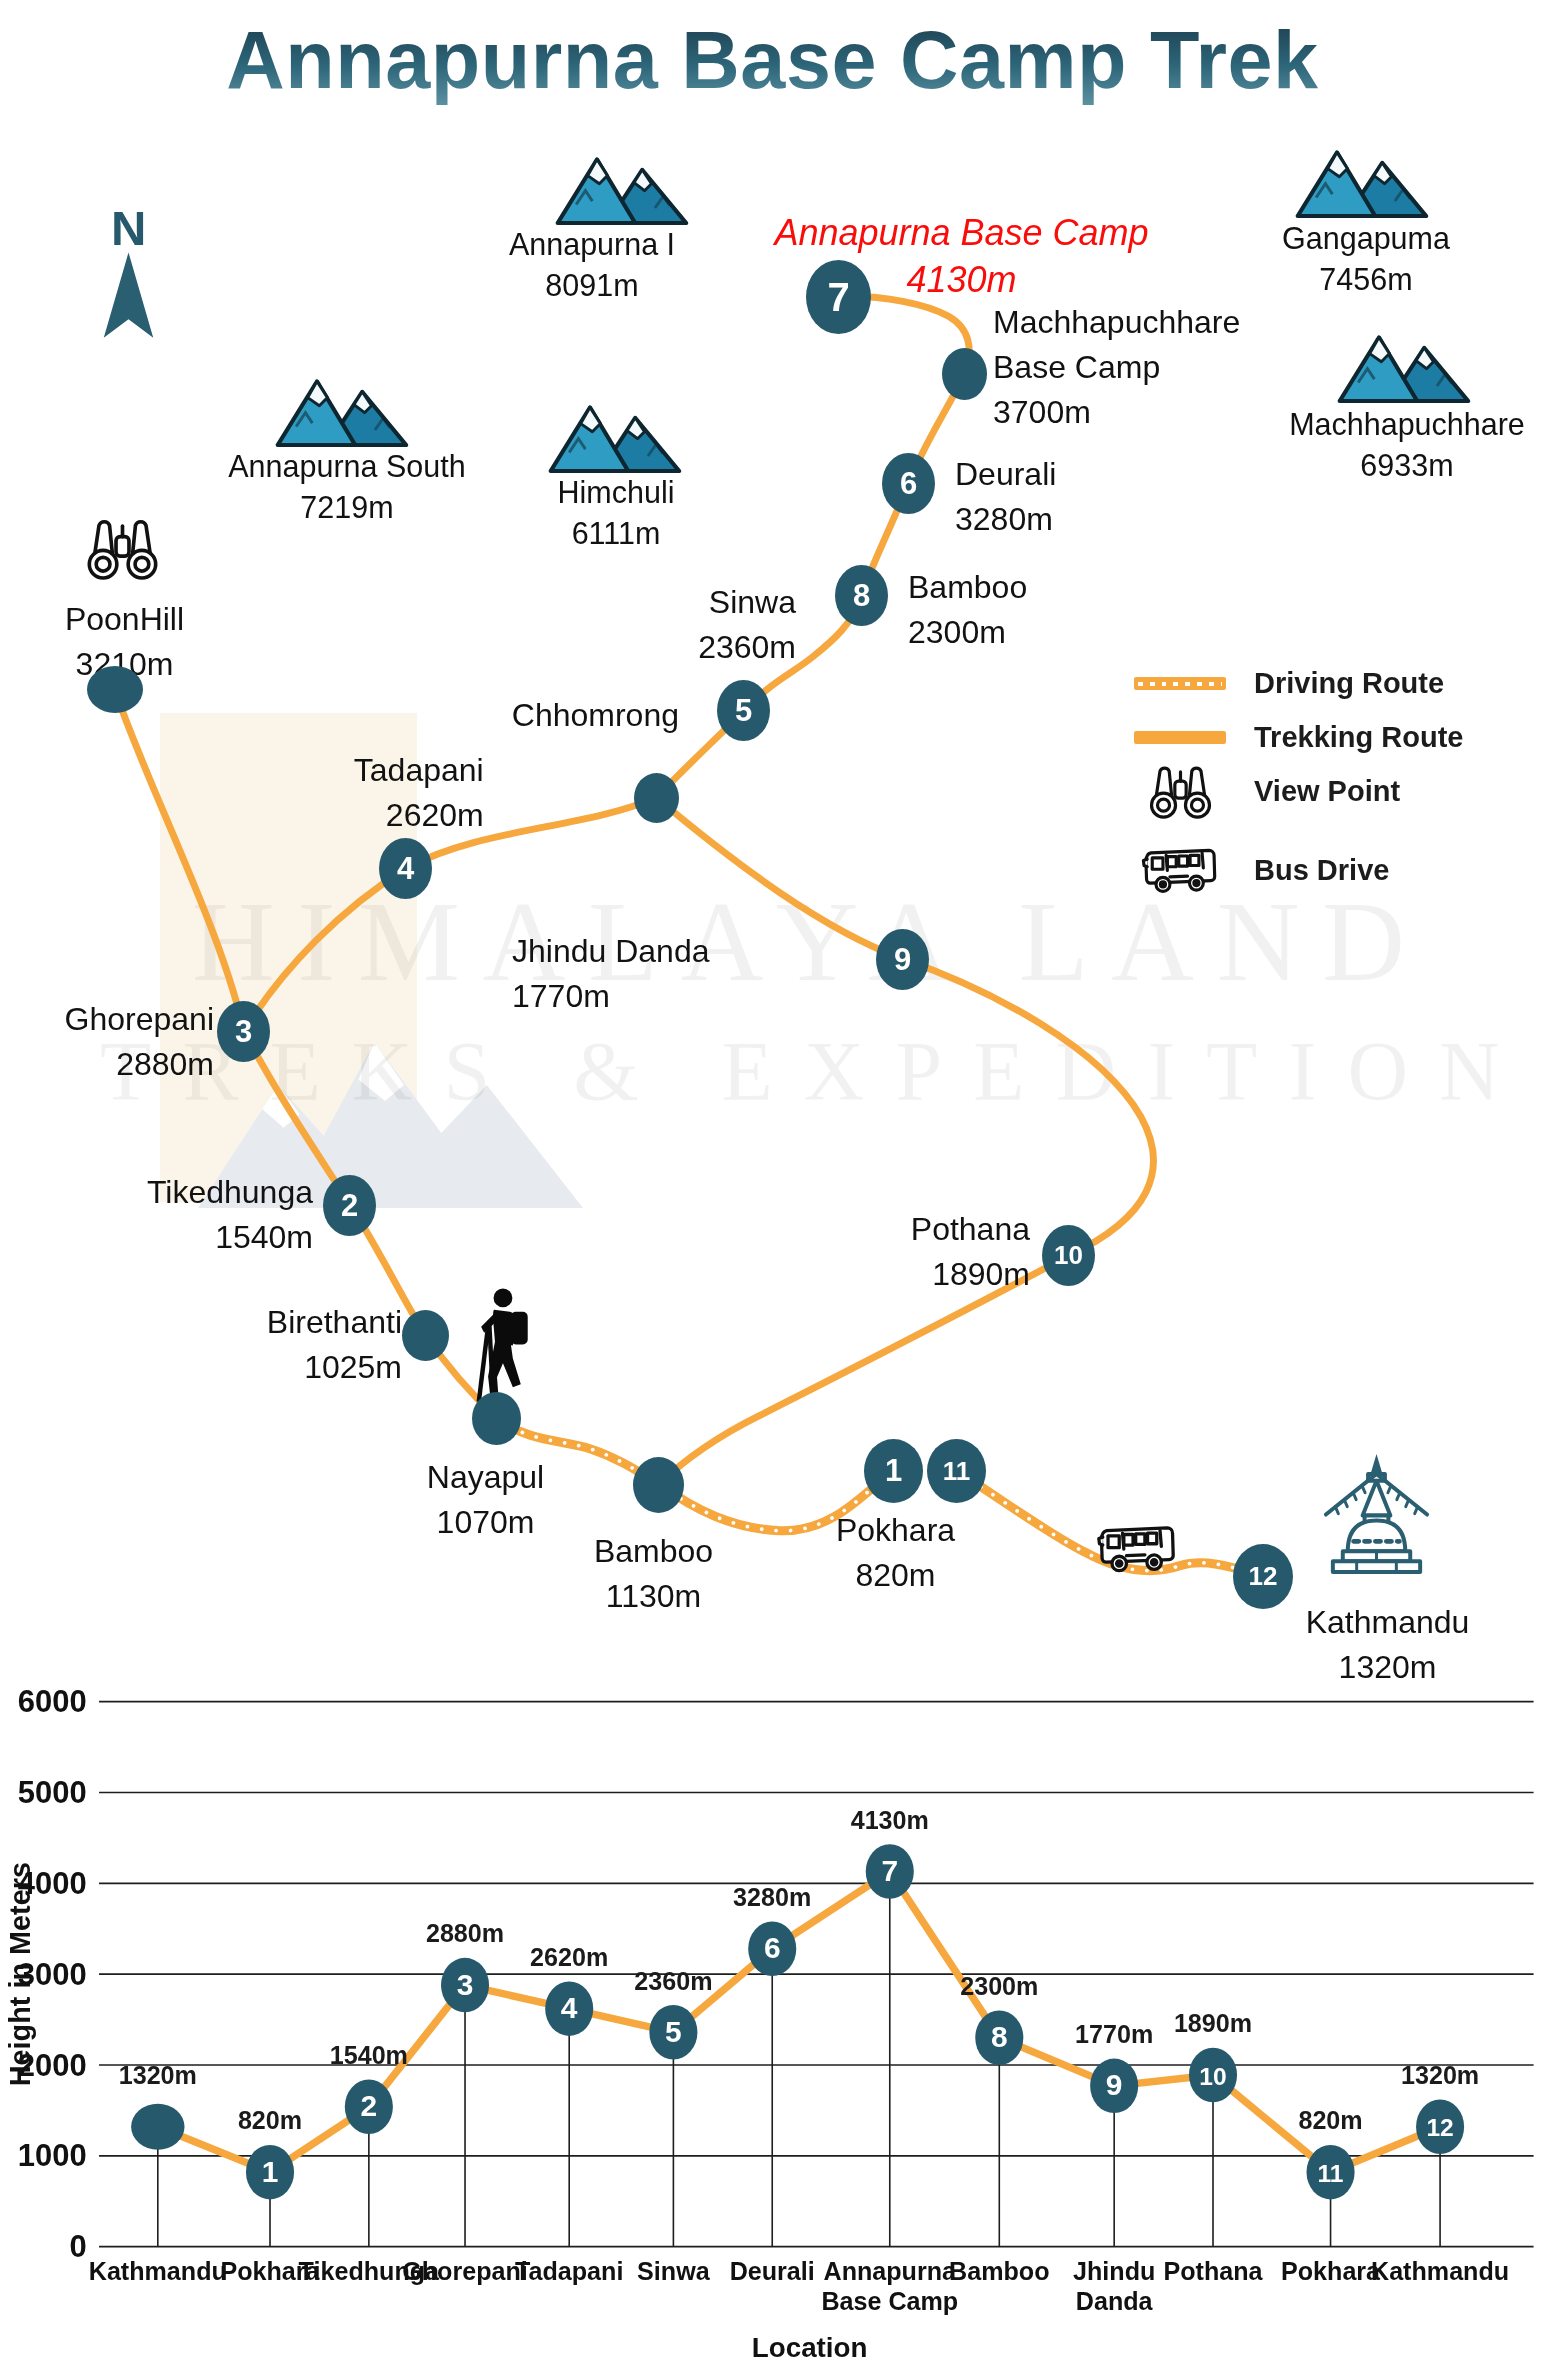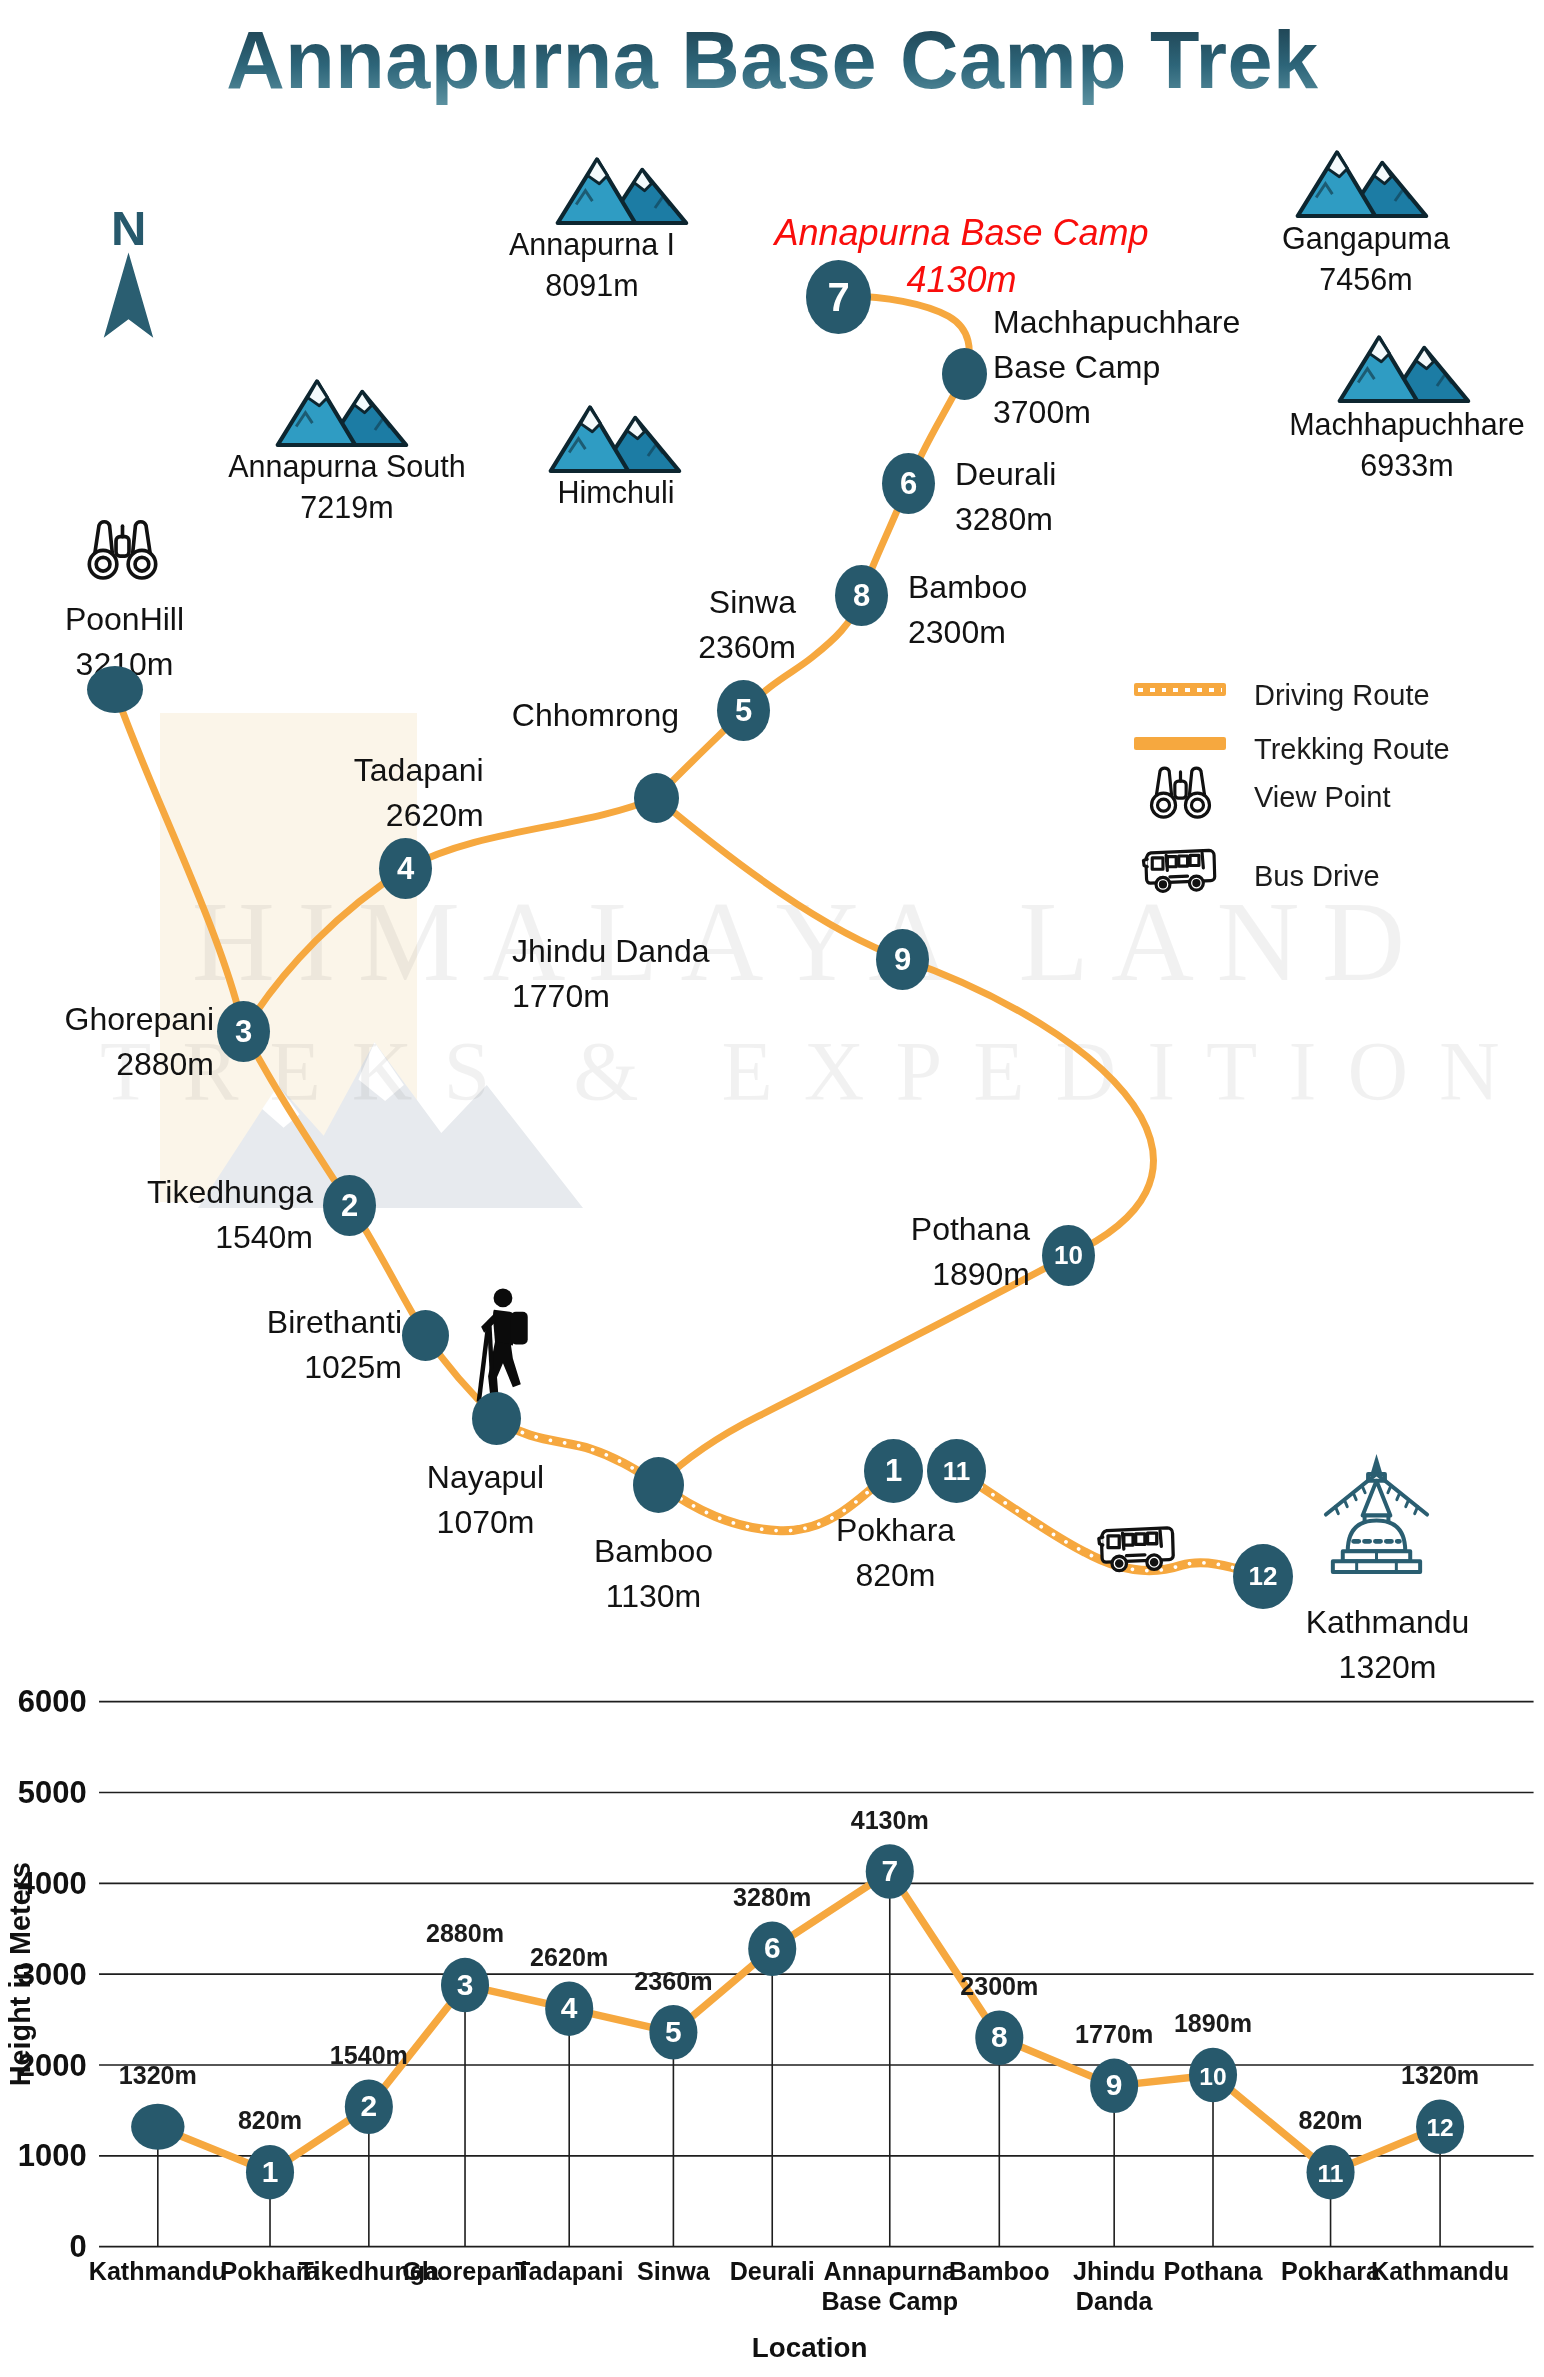--- a/index.html
+++ b/index.html
@@ -36,21 +36,21 @@
   .stop-label.red{color:var(--red); font-style:italic; font-size:36px; line-height:47px;}
   
   .marker{
     position:absolute; background:var(--teal); border-radius:50%;
     display:flex; align-items:center; justify-content:center;
     color:#fff; font-weight:bold;
   }
   
   .legend-row{position:absolute; display:flex; align-items:center;}
   .legend-swatch-box{width:96px; display:flex; justify-content:center; align-items:center;}
-  .legend-label{font-size:29px; color:#1c1c1c; margin-left:26px; font-weight:400;margin-top:12px;}
+  .legend-label{font-size:29px; color:#1c1c1c; margin-left:26px; font-weight:700;}
   .sw-line{width:92px; height:13.4px; background:var(--orange); border-radius:2.1px; position:relative;}
   .sw-dotted::after{content:""; position:absolute; left:4.3px; right:4.3px; top:4.8px; height:4.3px;
     background-image:repeating-linear-gradient(90deg,#fff 0 4.8px,transparent 4.8px 11.8px);}
   svg{display:block;}
   text{font-family:"Liberation Sans", sans-serif;}
 </style>
 </head>
 <body>
 
 <svg width="0" height="0" style="position:absolute" aria-hidden="true">
@@ -199,20 +199,21 @@
       </svg>
       <div class="peak-label" style="left: 133px; top: 446px; width: 428px;">
         <div>Annapurna South</div>
         <div>7219m</div>
       </div>
       <svg width="139" height="75" class="abs" style="left: 546px; top: 400px;" viewBox="0 0 260 140">
         <use href="#sym-mountain"></use>
       </svg>
       <div class="peak-label" style="left: 402px; top: 472px; width: 428px;">
         <div>Himchuli</div>
+        <div>6111m</div>
       </div>
       <svg width="139" height="75" class="abs" style="left: 1335px; top: 330px;" viewBox="0 0 260 140">
         <use href="#sym-mountain"></use>
       </svg>
       <div class="peak-label" style="left: 1193px; top: 404px; width: 428px;">
         <div>Machhapuchhare</div>
         <div>6933m</div>
       </div>
     </div>
   <div id="stops">

